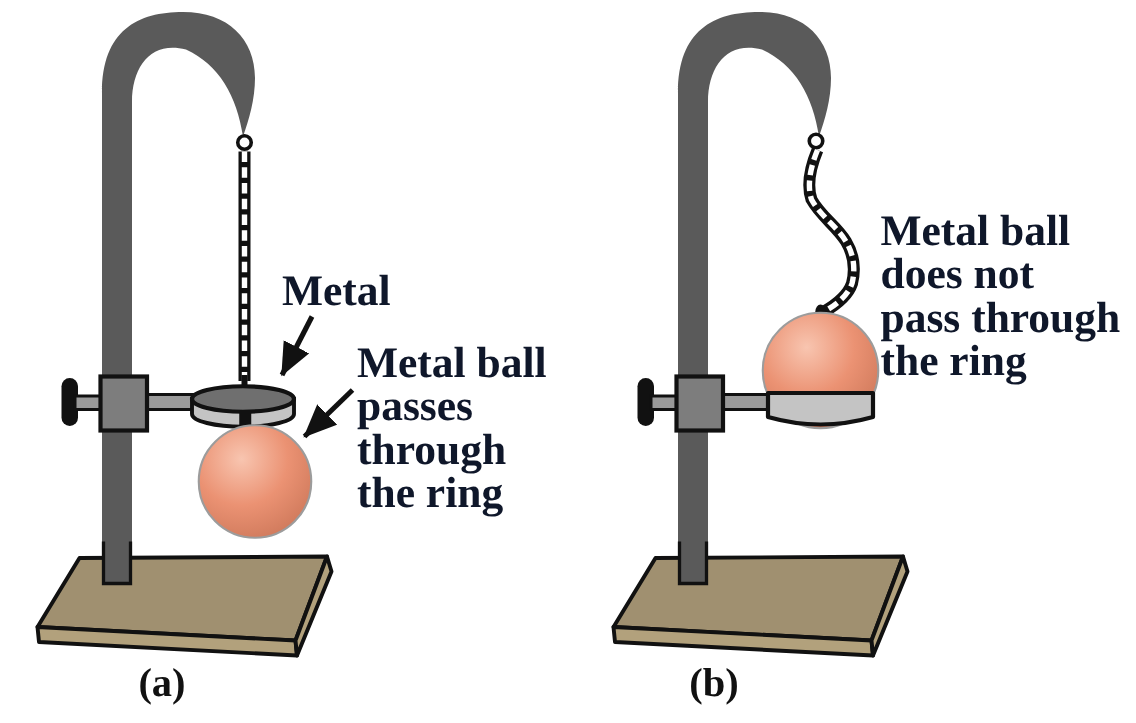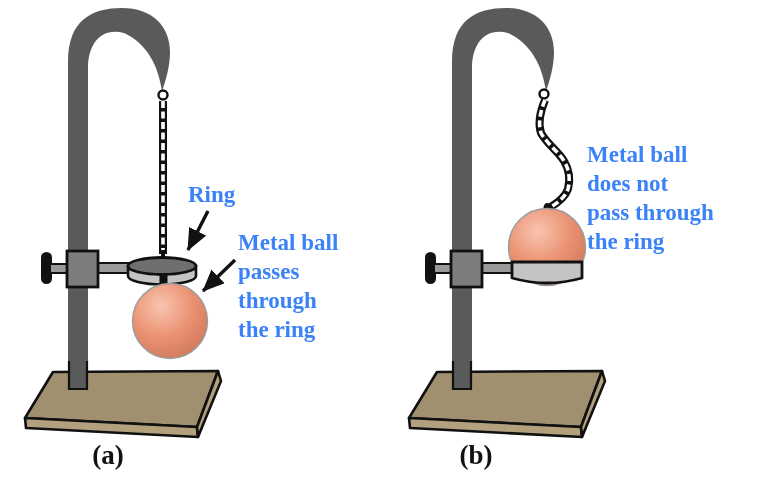--- a/index.html
+++ b/index.html
@@ -2,21 +2,21 @@
 <html><head>
 <meta charset="utf-8">
 <style>
   html,body{margin:0;padding:0;background:#ffffff;}
   .stage{
     position:relative;width:757px;height:482px;background:#ffffff;overflow:hidden;
     font-family:"Liberation Serif","DejaVu Serif",serif;
   }
   .stage svg{position:absolute;left:0;top:0;}
   .label{
-    position:absolute;color:#3b82f6;font-weight:bold;font-size:23px;line-height:29px;
+    position:absolute;color:#0f172a;font-weight:bold;font-size:29px;line-height:29px;
     white-space:pre-line;letter-spacing:0px;
   }
   .caption{
     position:absolute;color:#111;font-weight:bold;font-size:27px;width:60px;text-align:center;
   }
 </style>
 </head>
 <body>
 
 <div class="stage">
@@ -87,21 +87,21 @@
         <path d="M 545,100 C 540,112 538,124 541,133 C 547,144 558,151 564,161 C 570,171 570,181 568,189 C 565,198 556,204 549,208" stroke="#111" stroke-width="8" fill="none"></path>
         <path d="M 545,100 C 540,112 538,124 541,133 C 547,144 558,151 564,161 C 570,171 570,181 568,189 C 565,198 556,204 549,208" stroke="#fff" stroke-width="3.6" fill="none" stroke-dasharray="7 3.5"></path>
       </g>
       <ellipse cx="547" cy="208" rx="3.5" ry="5" fill="#111"></ellipse>
 
       <circle cx="547" cy="247" r="38.5" fill="url(#ballGrad)" stroke="#9c9c9c" stroke-width="1.4"></circle>
       <path d="M 512,262 L 582,262 L 582,278 Q 547,288 512,278 Z" fill="#c4c4c4" stroke="#111" stroke-width="2.8" stroke-linejoin="round"></path>
     </g>
   </svg>
 
-  <div class="label" style="left:188px;top:180px;">Ring</div>
+  <div class="label" style="left:188px;top:180px;">Metal</div>
 
   <div class="label" style="left:238px;top:228px;">Metal ball
 passes
 through
 the ring</div>
 
   <div class="label" style="left:587px;top:140px;">Metal ball
 does not
 pass through
 the ring</div>

